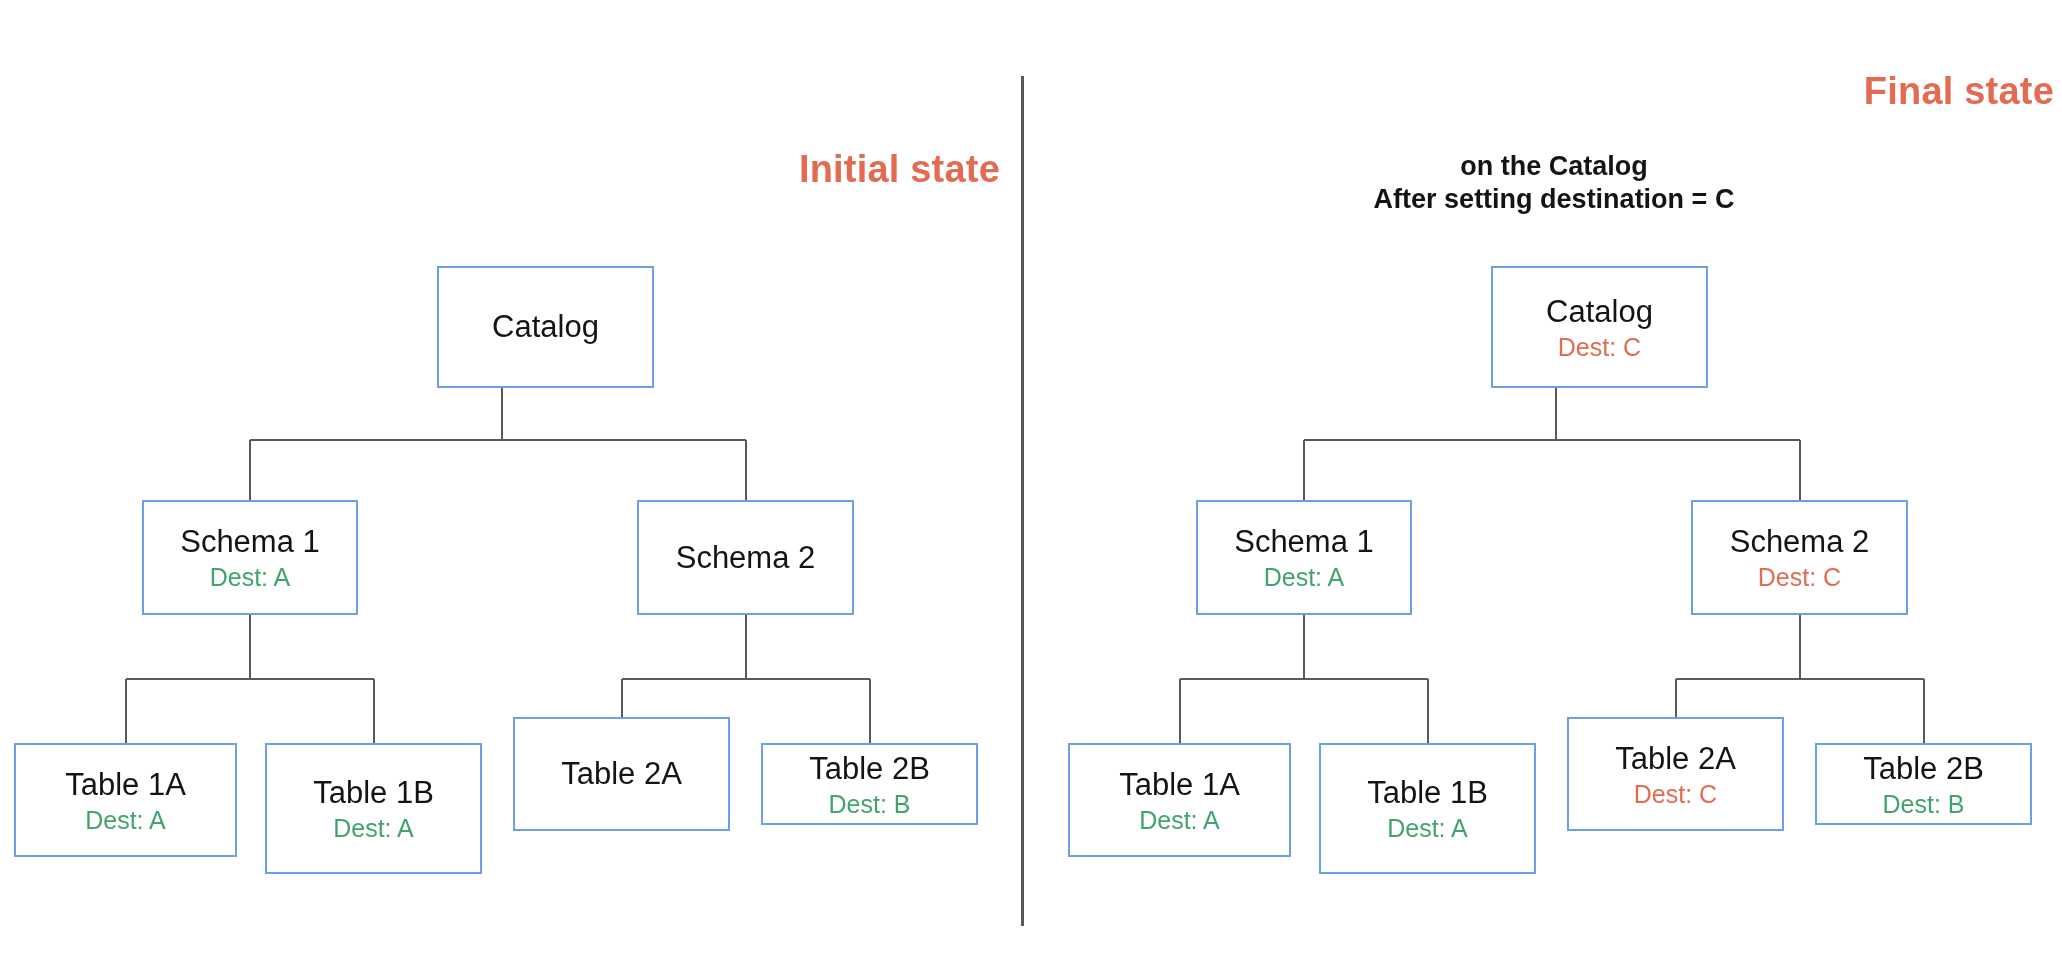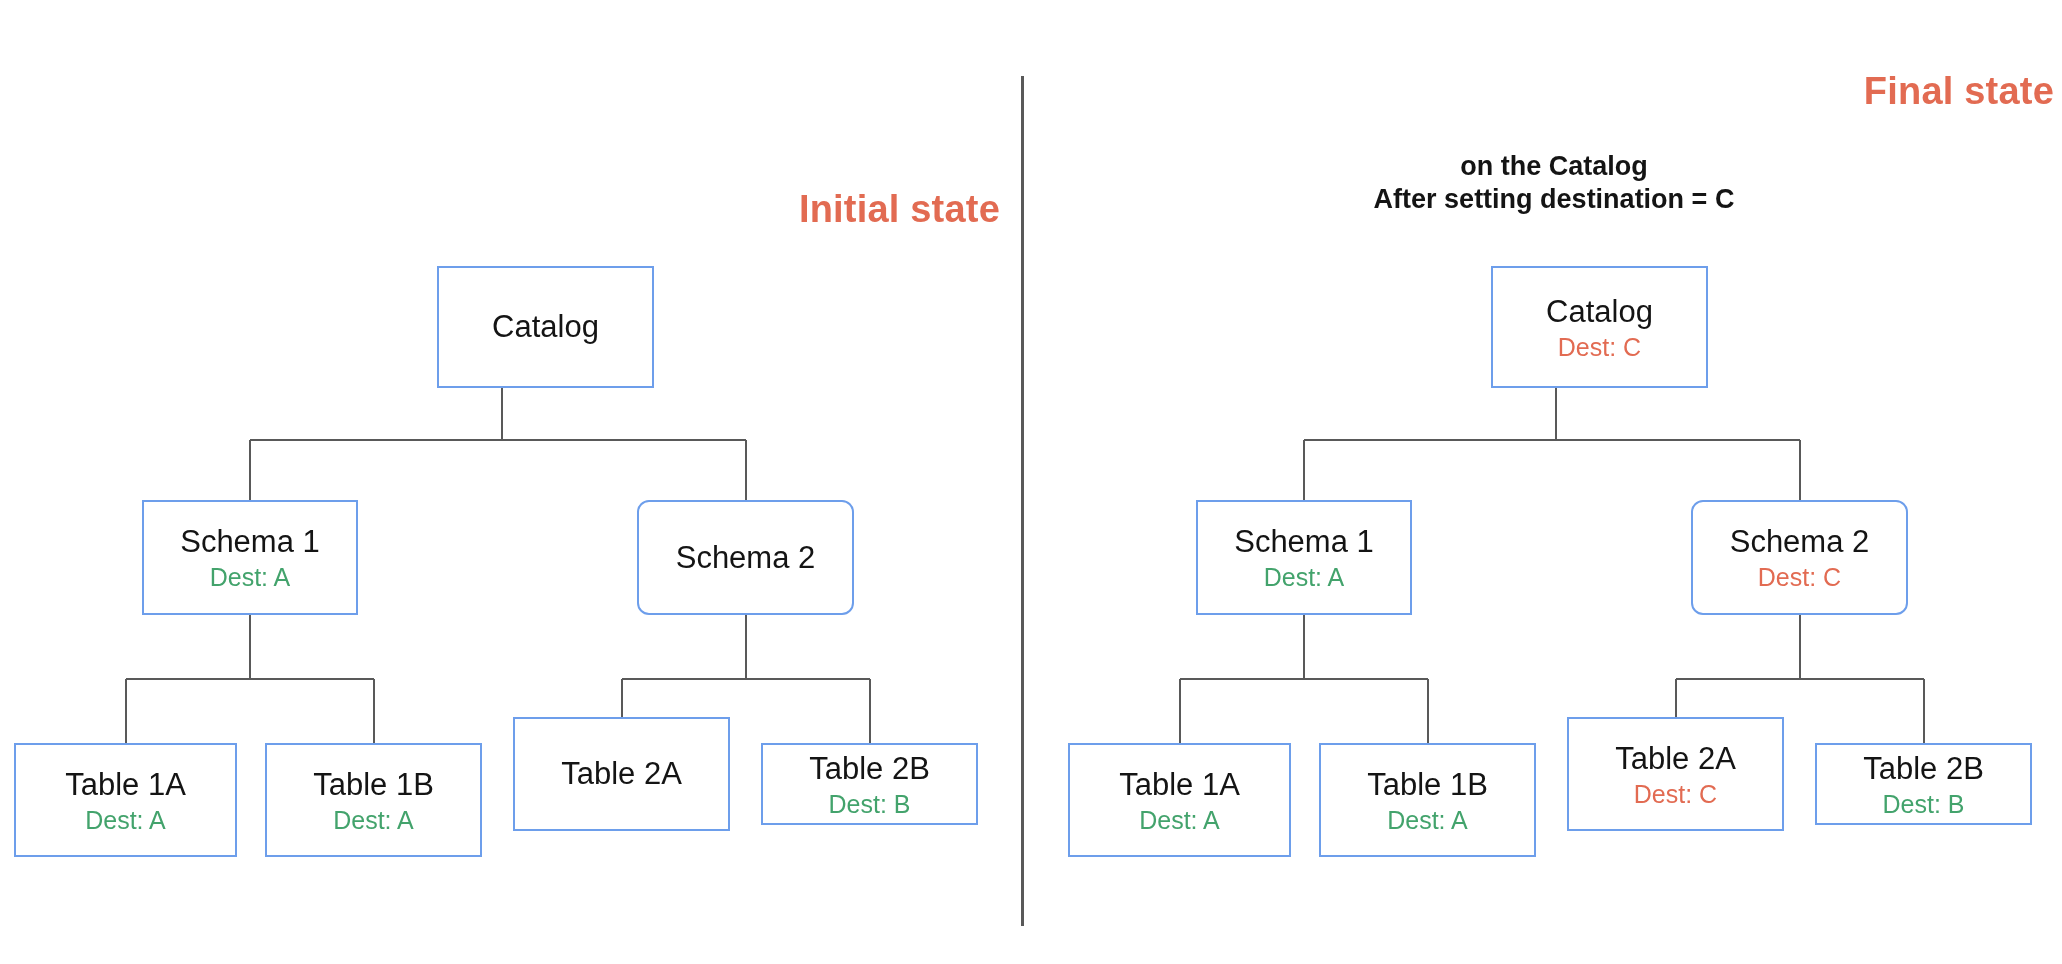--- a/index.html
+++ b/index.html
@@ -21,41 +21,41 @@
   .panel{position:absolute;top:0;width:1000px;height:964px;}
   .panel-left{left:0;}
   .panel-right{left:1054px;}
   .connectors{position:absolute;left:0;top:0;width:1000px;height:964px;pointer-events:none;}
   .title{
     position:absolute;left:0;width:100%;
     margin:0;text-align:right;
     font-size:38px;font-weight:bold;color:var(--coral);
     letter-spacing:.2px;
   }
-  .panel-left .title{top:148px;margin-top:40px;}
+  .panel-left .title{top:148px;}
   .panel-right .title{top:70px;}
   .subtitle{
     position:absolute;top:150px;left:0;width:100%;
     text-align:center;font-size:27px;font-weight:bold;
     line-height:33px;color:var(--text);
   }
   .node{
     position:absolute;box-sizing:border-box;
     background:#fff;border:2px solid var(--blue);
     display:flex;flex-direction:column;
     align-items:center;justify-content:center;
   }
   .node-label{font-size:31px;color:var(--text);line-height:36px;}
   .node-dest{font-size:25px;font-weight:normal;margin-top:3px;line-height:28px;}
   
   .n-catalog {left:393px;top:266px;width:217px;height:122px;margin-left:44px;}
   .n-schema1 {left:142px;top:500px;width:216px;height:115px;}
-  .n-schema2 {left:637px;top:500px;width:217px;height:115px;border-radius:12px;}
+  .n-schema2 {left:637px;top:500px;width:217px;height:115px;}
   .n-table1a {left:14px; top:743px;width:223px;height:114px;}
-  .n-table1b {left:265px;top:743px;width:217px;height:114px;}
+  .n-table1b {left:265px;top:743px;width:217px;height:131px;}
   .n-table2a {left:513px;top:717px;width:217px;height:114px;}
   .n-table2b {left:761px;top:743px;width:217px;height:82px;}
   .divider{
     position:absolute;left:1021px;top:76px;
     width:3px;height:850px;background:var(--line);
   }
   line{stroke:var(--line);stroke-width:2;shape-rendering:crispEdges;}
 </style>
 </head>
 <body>

